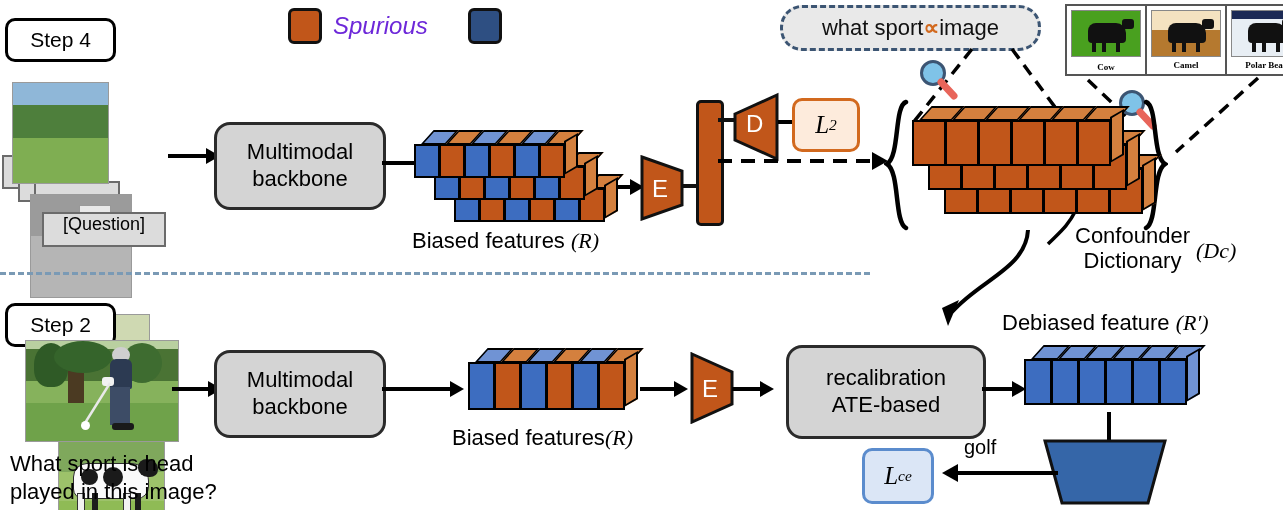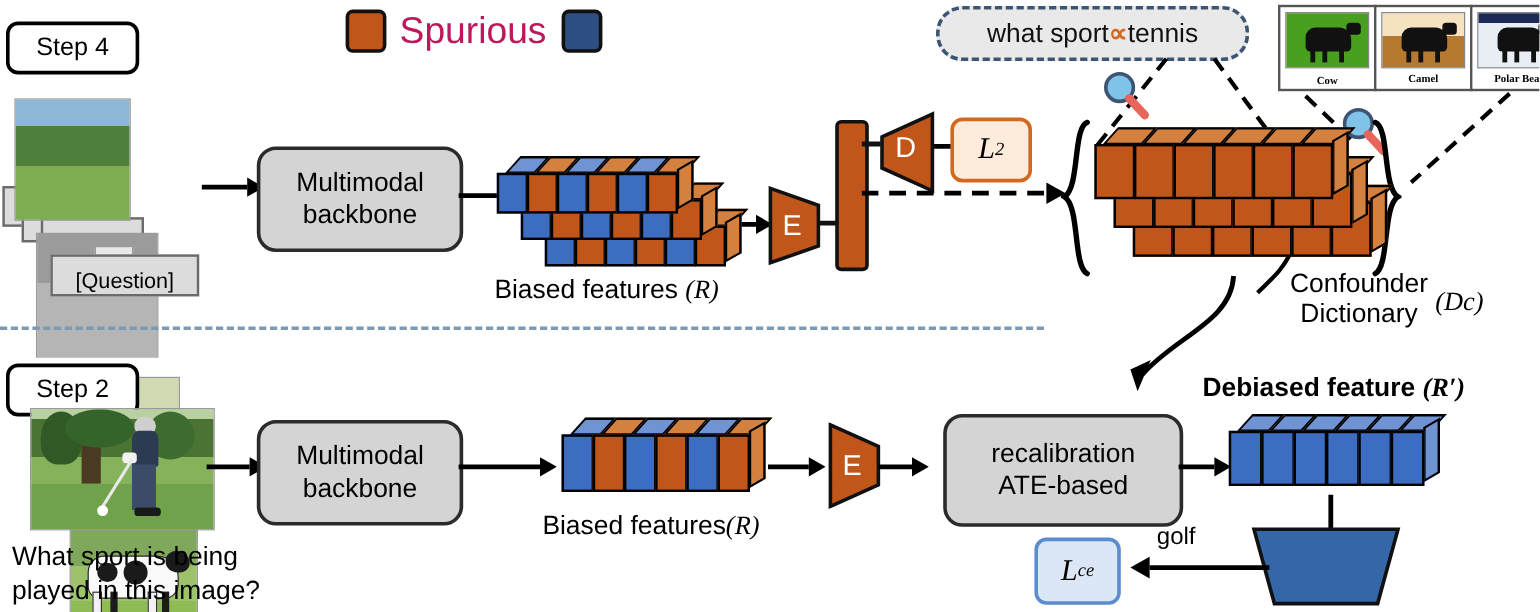--- a/index.html
+++ b/index.html
@@ -6,40 +6,40 @@
   body{font-family:"Liberation Sans",sans-serif;}
   #stage{position:relative;width:1283px;height:510px;background:#fff;overflow:hidden;}
   .abs{position:absolute;}
 
   
   .step-pill{border:3px solid #000;border-radius:10px;background:#fff;
     display:flex;align-items:center;justify-content:center;font-size:21px;color:#000;}
 
   
   .legend-swatch{width:28px;height:30px;border:3px solid #111;border-radius:6px;}
-  .legend-label{font-size:31px;color:#be185d;}
+  .legend-label{font-size:24px;color:#6d28d9;font-style:italic;}
 
   
   .proc-box{background:#d4d4d4;border:3px solid #2b2b2b;border-radius:16px;
     display:flex;flex-direction:column;align-items:center;justify-content:center;
     font-size:22px;line-height:1.22;color:#000;text-align:center;}
 
   
   .loss-box{border-radius:10px;display:flex;align-items:center;justify-content:center;
     font-family:"Liberation Serif",serif;font-style:italic;font-size:25px;}
   .loss-l2{background:#fdebdc;border:3px solid #d2691e;}
   .loss-ce{background:#dbe6f6;border:3px solid #5b8ccd;}
   .loss-box sub{font-size:0.62em;font-style:italic;}
 
   
   .blockrow{position:absolute;}
   .blk{position:absolute;box-sizing:border-box;border:2.5px solid #000;}
 
   
-  .qbar{background:#dcdcdc;border:2px solid #6b6b6b;display:flex;align-items:flex-end;
+  .qbar{background:#dcdcdc;border:2px solid #6b6b6b;display:flex;align-items:flex-start;
     justify-content:center;font-size:18px;color:#000;}
   .photo{border:1px solid #9a9a9a;overflow:hidden;position:relative;}
 
   
   .dash-box{background:#e9e9e9;border:3px dashed #3c5573;display:flex;
     align-items:center;justify-content:center;font-size:22px;color:#111;}
   .prop{color:#d2691e;font-weight:bold;}
 
   
   .thumb-card{background:#fff;border:2px solid #555;display:flex;flex-direction:column;
@@ -208,21 +208,21 @@
   </div>
 
   <svg class="abs" style="left:718px;top:150px;" width="170" height="22">
     <line x1="0" y1="11" x2="154" y2="11" stroke="#000" stroke-width="4" stroke-dasharray="14 9"></line>
     <polygon points="154,2 170,11 154,20" fill="#000"></polygon>
   </svg>
 
   <div class="abs dash-box" style="left:780px;top:5px;width:255px;height:40px;border-radius:22px;">
     <span>what sport </span>
       <span class="prop">∝</span>
-      <span> tennis</span>
+      <span> image</span>
   </div>
 
   <div class="abs thumb-card" style="left:1065px;top:4px;width:82px;height:72px;justify-content:space-between;">
     <div class="thumb-img" style="background:linear-gradient(#49a01f 0 100%);">
       <div class="abs" style="left:16px;top:12px;width:38px;height:20px;background:#111;border-radius:8px 10px 4px 4px;"></div>
       <div class="abs" style="left:50px;top:8px;width:12px;height:10px;background:#111;border-radius:3px;"></div>
       <div class="abs" style="left:20px;top:30px;width:4px;height:11px;background:#111;"></div>
       <div class="abs" style="left:30px;top:30px;width:4px;height:11px;background:#111;"></div>
       <div class="abs" style="left:44px;top:30px;width:4px;height:11px;background:#111;"></div>
     </div>
@@ -353,21 +353,21 @@
     <div class="abs" style="left:84px;top:46px;width:20px;height:38px;background:#3d4c66;"></div>
     <div class="abs" style="left:86px;top:82px;width:22px;height:7px;background:#1a1a1a;border-radius:3px;"></div>
     <div class="abs" style="left:76px;top:36px;width:12px;height:9px;background:#f2f2f2;border-radius:3px;"></div>
     <svg class="abs" style="left:56px;top:40px;" width="30" height="46">
         <line x1="28" y1="2" x2="3" y2="42" stroke="#e9e9e9" stroke-width="2.5"></line>
       </svg>
     <div class="abs" style="left:55px;top:80px;width:9px;height:9px;background:#fff;border-radius:50%;"></div>
   </div>
 
   <div class="abs" style="left:10px;top:450px;font-size:22px;line-height:1.25;color:#000;">
-    <div>What sport is being</div>
+    <div>What sport is head</div>
     <div>played in this image?</div>
   </div>
 
   <svg class="abs" style="left:172px;top:378px;" width="50" height="22">
     <line x1="0" y1="11" x2="36" y2="11" stroke="#000" stroke-width="4"></line>
     <polygon points="36,3 50,11 36,19" fill="#000"></polygon>
   </svg>
 
   <div class="abs proc-box" style="left:214px;top:350px;width:166px;height:82px;">
     <span>Multimodal</span>
@@ -425,21 +425,21 @@
   <svg class="abs" style="left:860px;top:228px;" width="180" height="125">
     <path d="M168 2 C166 40, 120 52, 92 84" fill="none" stroke="#000" stroke-width="4"></path>
     <polygon points="99,72 88,98 82,80" fill="#000"></polygon>
   </svg>
 
   <svg class="abs" style="left:982px;top:378px;" width="44" height="22">
     <line x1="0" y1="11" x2="30" y2="11" stroke="#000" stroke-width="4"></line>
     <polygon points="30,3 44,11 30,19" fill="#000"></polygon>
   </svg>
 
-  <div class="abs cap" style="left:1002px;top:310px;font-weight:bold;">
+  <div class="abs cap" style="left:1002px;top:310px;">
     <span>Debiased feature </span><i>(R′)</i>
   </div>
 
   <div class="abs" id="s2-debiased" style="left:1024px;top:345px;width:178px;height:68px;">
       <div class="blockrow" style="left: 0px; top: 0px; z-index: 11;">
         <div class="blk" style="left: 13px; top: 0px; width: 27px; height: 15px; background: rgb(112, 147, 212); transform: skewX(-42deg); z-index: 1;"></div>
         <div class="blk" style="left: 0px; top: 14px; width: 28px; height: 46px; background: rgb(61, 109, 192); z-index: 2;"></div>
         <div class="blk" style="left: 40px; top: 0px; width: 27px; height: 15px; background: rgb(112, 147, 212); transform: skewX(-42deg); z-index: 1;"></div>
         <div class="blk" style="left: 27px; top: 14px; width: 28px; height: 46px; background: rgb(61, 109, 192); z-index: 2;"></div>
         <div class="blk" style="left: 67px; top: 0px; width: 27px; height: 15px; background: rgb(112, 147, 212); transform: skewX(-42deg); z-index: 1;"></div>

